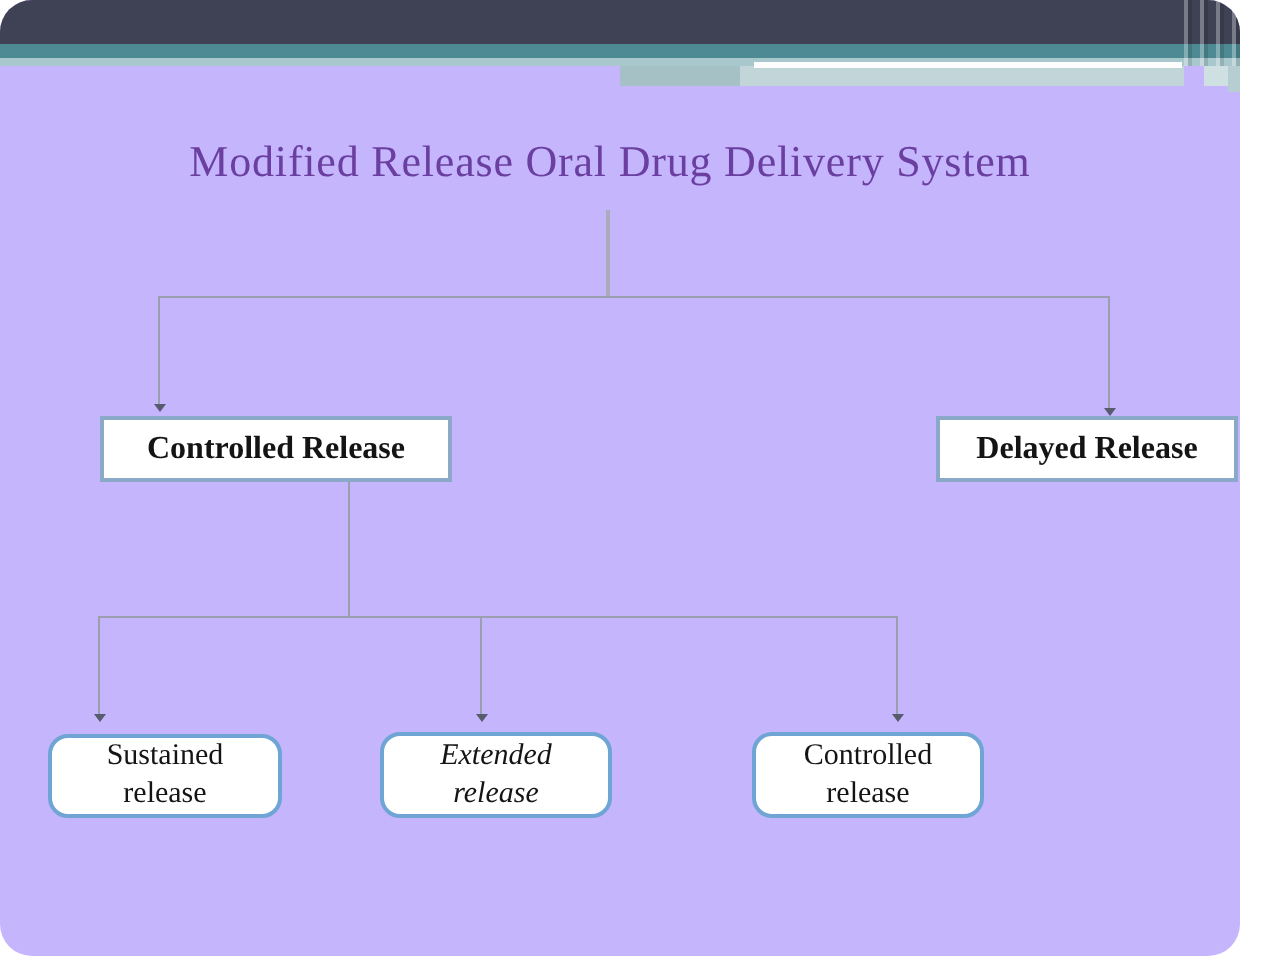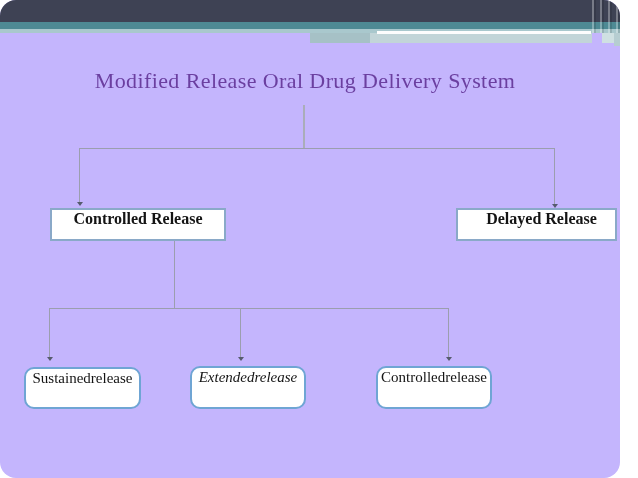--- a/index.html
+++ b/index.html
@@ -50,29 +50,29 @@
   }
   .a1 { left:77px;  top:202px; }
   .a2 { left:552px; top:204px; }
   .a3 { left:47px;  top:357px; }
   .a4 { left:238px; top:357px; }
   .a5 { left:446px; top:357px; }
 
   
   .node {
     position:absolute; background:#ffffff; color:#141414;
-    display:flex; align-items:flex-start; justify-content:center;
+    display:flex; align-items:center; justify-content:center;
     text-align:center;
   }
   .node-rect { border:2px solid #8aa9c8; font-weight:bold; font-size:16px; }
   .n-controlled { left:50px;  top:208px; width:172px; height:29px; }
-  .n-delayed    { left:456px; top:208px; width:147px; height:29px;padding-left:10px; }
+  .n-delayed    { left:468px; top:208px; width:147px; height:29px; }
   .node-round {
     border:2px solid #6fa5d4; border-radius:10px;
-    font-size:15px; line-height:19px; 
+    font-size:15px; line-height:19px; flex-direction:column;
   }
   .n-sustained { left:24px;  top:367px; width:113px; height:38px; }
   .n-extended  { left:190px; top:366px; width:112px; height:39px;font-style:italic; }
   .n-prolonged { left:376px; top:366px; width:112px; height:39px; }
   .node-line { display:block; }
 </style>
 </head>
 <body>
 
 <div class="slide">

